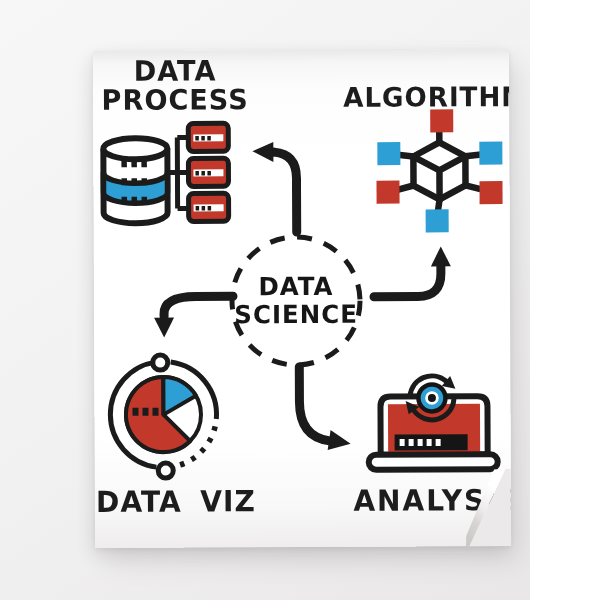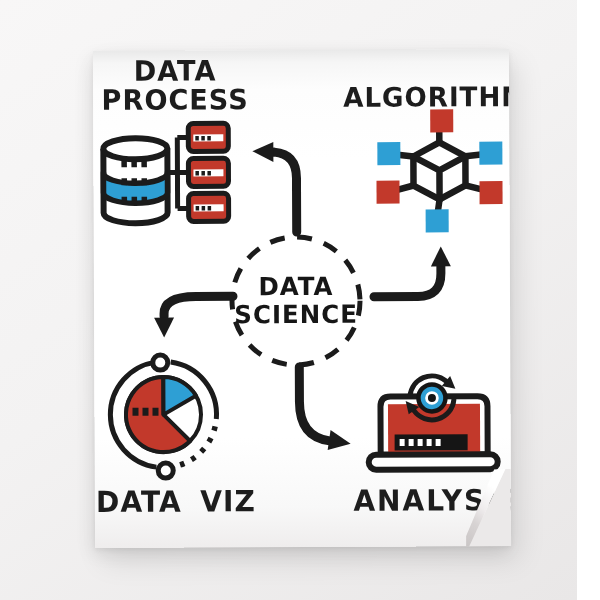--- a/index.html
+++ b/index.html
@@ -1,17 +1,17 @@
 <!DOCTYPE html>
 <html style="--blue: #2e9fd4; --red: #c2392b; --ink: #1b1b1b;"><head>
 <meta charset="utf-8">
 <style>
   html,body{margin:0;padding:0;}
   .scene{
-    position:relative;width:577px;height:600px;overflow:hidden;
+    position:relative;width:530px;height:600px;overflow:hidden;
     background:linear-gradient(145deg,#f8f7f7 0%,#f3f2f2 45%,#e9e7e7 100%);
     font-family:"DejaVu Sans","Liberation Sans",sans-serif;
   }
   .poster{
     position:absolute;left:94px;top:50px;width:416px;height:497px;overflow:hidden;
     background:linear-gradient(180deg,#e9e9e9 0%,#f6f6f6 2.5%,#fdfdfd 8%,#ffffff 22%,#ffffff 78%,#f8f8f8 92%,#efeded 100%);
     box-shadow:8px 14px 28px rgba(0,0,0,.10),-4px 6px 18px rgba(0,0,0,.07),0 2px 5px rgba(0,0,0,.06);
     transform:rotate(-0.25deg);
   }
   .art{position:absolute;left:0;top:0;width:416px;height:497px;}

